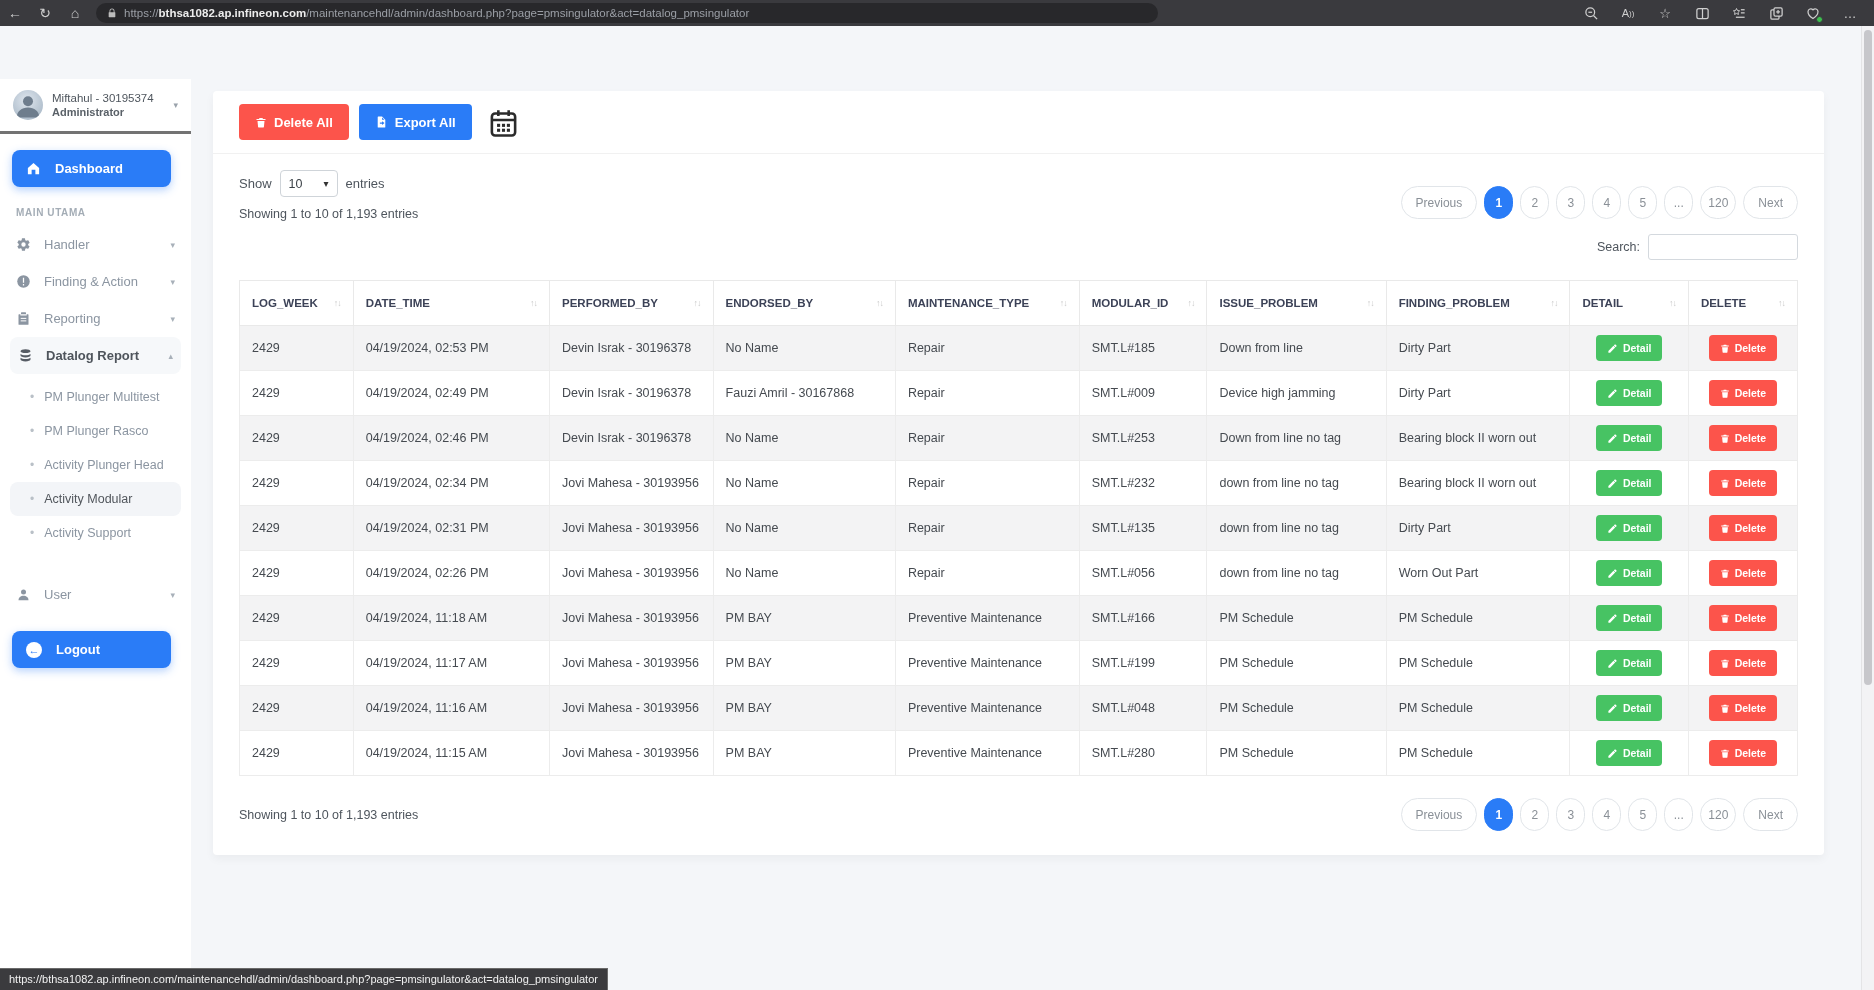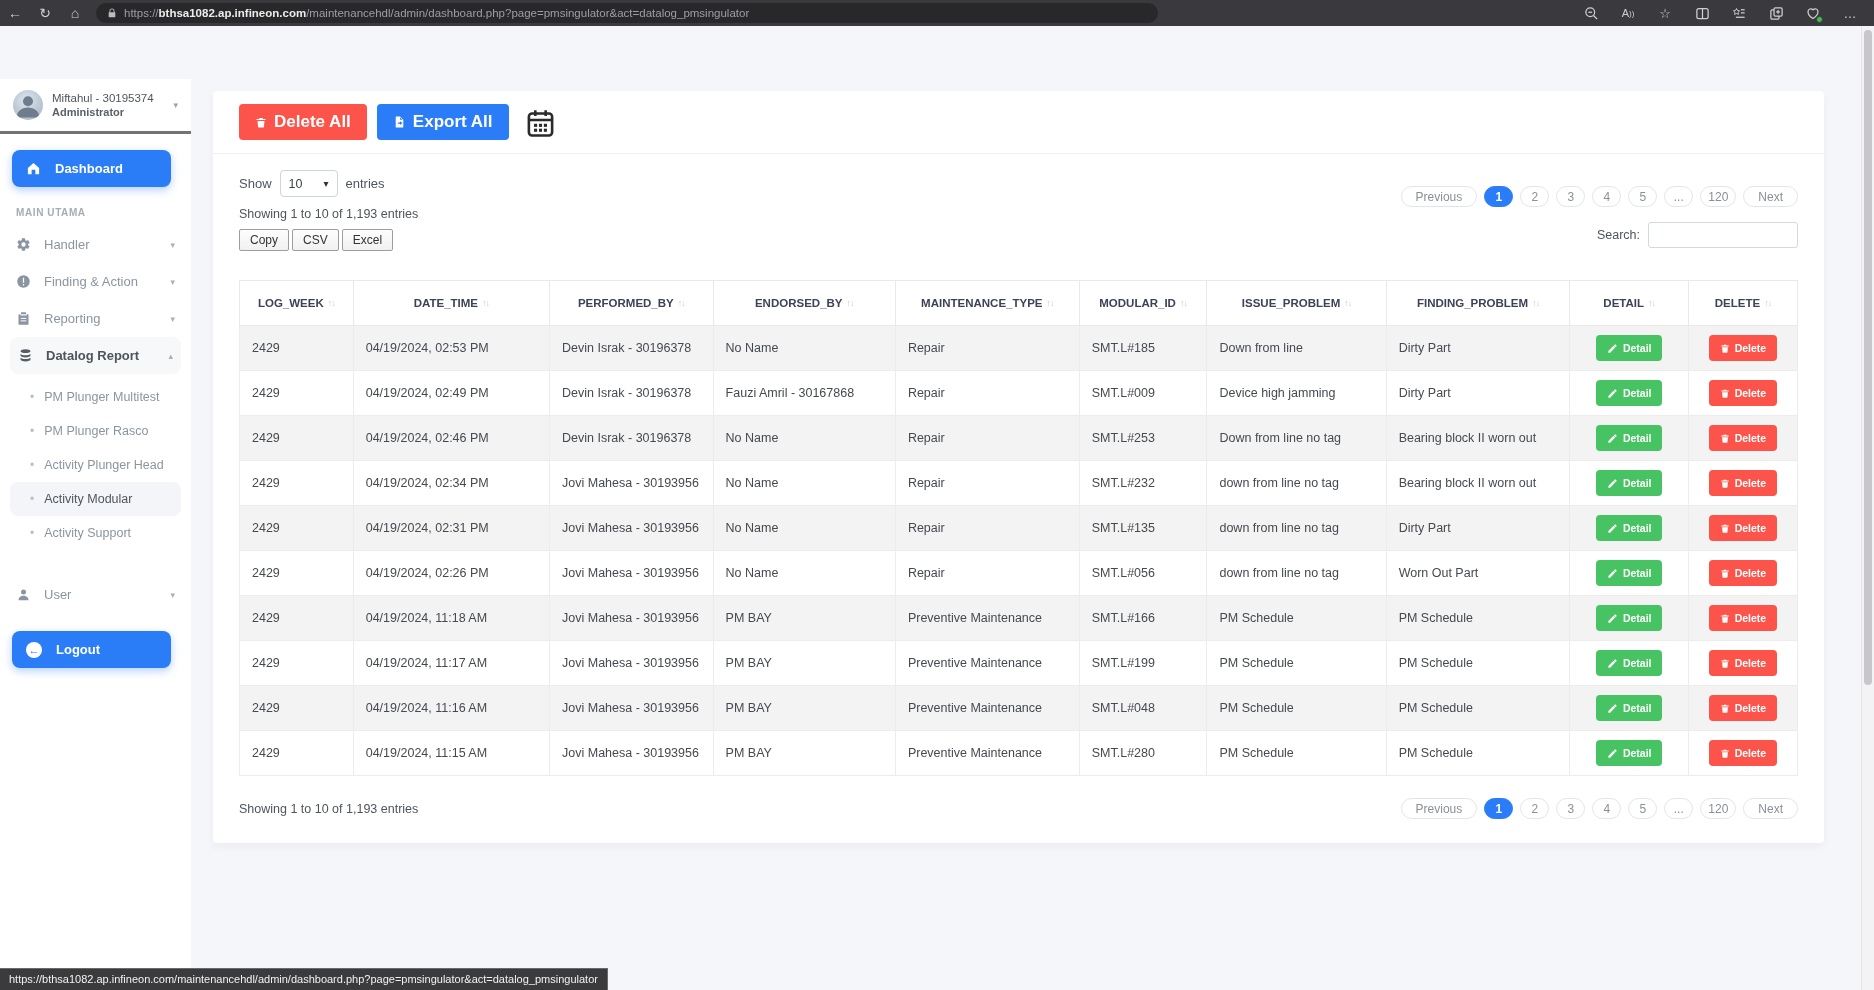--- a/index.html
+++ b/index.html
@@ -51,45 +51,45 @@
   
   .content { position:absolute; left:191px; top:79px; right:0; bottom:0; }
   .page-header { display:flex; align-items:center; padding:25px 0 0 22px; }
   .page-title { font-size:19px; font-weight:bold; color:#2f2f33; }
   .vsep { width:1px; height:24px; background:#ddd; margin:0 20px; }
   .breadcrumb { font-size:12px; color:#45494e; display:flex; align-items:center; gap:10px; cursor:pointer; }
   .breadcrumb .chev { color:#9aa0a6; font-size:13px; }
 
   .card { margin:12px 50px 0 22px; background:#fff; border-radius:4px; box-shadow:0 4px 10px rgba(0,0,0,0.045); }
   .card-toolbar { display:flex; align-items:center; gap:10px; padding:13px 26px; border-bottom:1px solid #f1f1f1; }
-  .btn { border:none; border-radius:4px; color:#fff; font-weight:bold; font-size:17px; display:inline-flex; align-items:center; gap:7px; padding:4px 16px; height:36px; cursor:pointer; font-family:inherit; }
+  .btn { border:none; border-radius:4px; color:#fff; font-weight:bold; font-size:13px; display:inline-flex; align-items:center; gap:7px; padding:4px 16px; height:36px; cursor:pointer; font-family:inherit; }
   .btn.danger { background:#fc544b; }
   .btn.primary { background:#2a7cf7; }
   .cal { margin-left:6px; display:flex; }
   .date-input { flex:1; height:36px; border:1px solid #d4d9de; border-radius:3px; font-size:12.5px; color:#4a4a4a; padding:0 16px; font-family:inherit; background:#fff; }
 
   .card-body { padding:16px 26px 24px; }
   .top-controls { position:relative; min-height:96px; }
   .show-row { display:flex; align-items:center; gap:8px; font-size:13px; color:#4e555d; }
   .selectbox { width:58px; height:27px; border:1px solid #cfd4d9; border-radius:4px; display:flex; align-items:center; justify-content:space-between; padding:0 8px; font-size:12.5px; color:#3c4248; cursor:pointer; background:#fff; }
   .selectbox .sc { font-size:10px; color:#333; }
   .showing { font-size:12.5px; color:#4e555d; margin-top:10px; }
   .export-btns { margin-top:8px; display:flex; gap:3px; }
   .dt-btn { border:1px solid #9d9d9d; background:linear-gradient(#fdfdfd,#f1f1f1); border-radius:2px; font-size:12px; color:#333; padding:3px 10px; cursor:pointer; font-family:inherit; }
   .right-stack { position:absolute; right:0; top:16px; display:flex; flex-direction:column; align-items:flex-end; }
   .pagination { display:flex; align-items:center; gap:7px; }
-  .pg { height:21px; min-width:29px; border:1px solid #e1e5e9; background:#fff; border-radius:30px; color:#8a9097; font-size:12px; display:inline-flex; align-items:center; justify-content:center; padding:0 7px; cursor:pointer; font-family:inherit; }
+  .pg { height:33px; min-width:29px; border:1px solid #e1e5e9; background:#fff; border-radius:30px; color:#8a9097; font-size:12px; display:inline-flex; align-items:center; justify-content:center; padding:0 7px; cursor:pointer; font-family:inherit; }
   .pg.pill { padding:0 14px; }
   .pg.active { background:#2a7cf7; border-color:#2a7cf7; color:#fff; font-weight:bold; }
   .search-row { margin-top:15px; display:flex; align-items:center; gap:8px; font-size:12.5px; color:#4e555d; }
   .search-input { width:150px; height:26px; border:1px solid #d4d9de; border-radius:3px; padding:0 8px; font-family:inherit; font-size:12px; }
 
   table.dt { width:100%; border-collapse:collapse; margin-top:14px; table-layout:fixed; }
   .dt th { height:45px; border:1px solid #e9e9e9; font-size:11.5px; color:#3c4257; text-align:left; padding:0 12px; cursor:pointer; white-space:nowrap; overflow:hidden; }
-  .dt th .thwrap { display:flex; align-items:center; justify-content:center; gap:4px; }
+  .dt th .thwrap { display:flex; align-items:center; justify-content:space-between; gap:4px; }
   .dt th .sort { color:#cbcbcb; font-size:9px; letter-spacing:-1px; font-weight:normal; }
   .dt td { height:45px; border:1px solid #ececec; font-size:12.5px; color:#454a50; padding:0 12px; white-space:nowrap; overflow:hidden; }
   .dt tr.striped td { background:#f3f3f4; }
   .dt td.cell-action { text-align:center; }
   .btn-xs { height:26px; padding:0 11px; font-size:10.5px; border-radius:4px; gap:5px; }
   .btn.success { background:#47c363; }
 
   .bottom-row { display:flex; align-items:center; justify-content:space-between; margin-top:22px; }
   .bottom-row .showing { margin-top:0; }
 
@@ -293,25 +293,20 @@
         <div class="top-controls">
           <div class="show-row">
             <span>Show</span>
             <span class="selectbox">
               <span>10</span>
               <span class="sc">▾</span>
             </span>
             <span>entries</span>
           </div>
           <div class="showing">Showing 1 to 10 of 1,193 entries</div>
-          <div class="export-btns">
-            <button class="dt-btn">Copy</button>
-            <button class="dt-btn">CSV</button>
-            <button class="dt-btn">Excel</button>
-          </div>
           <div class="right-stack">
             <div class="pagination">
                 <button class="pg pill">Previous</button>
                 <button class="pg active">1</button>
                 <button class="pg ">2</button>
                 <button class="pg ">3</button>
                 <button class="pg ">4</button>
                 <button class="pg ">5</button>
                 <button class="pg ">...</button>
                 <button class="pg ">120</button>

